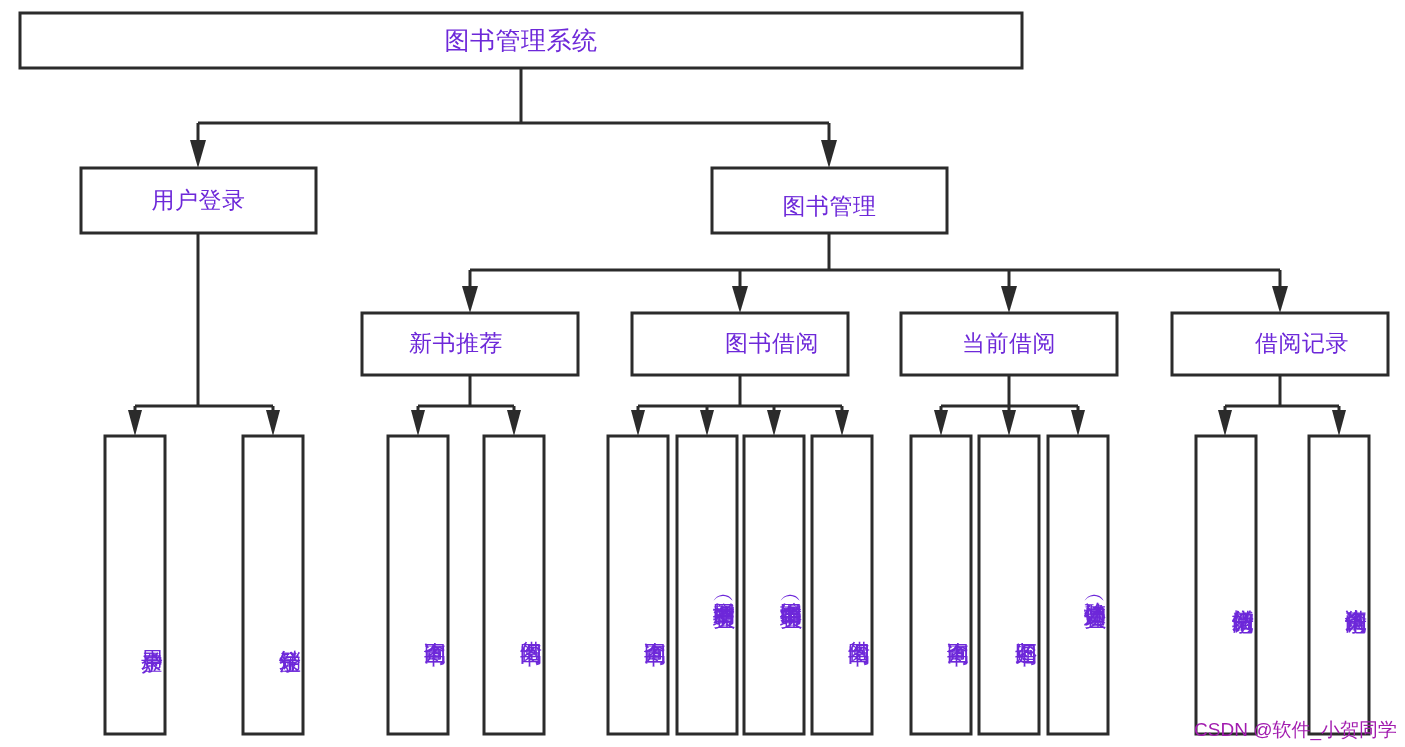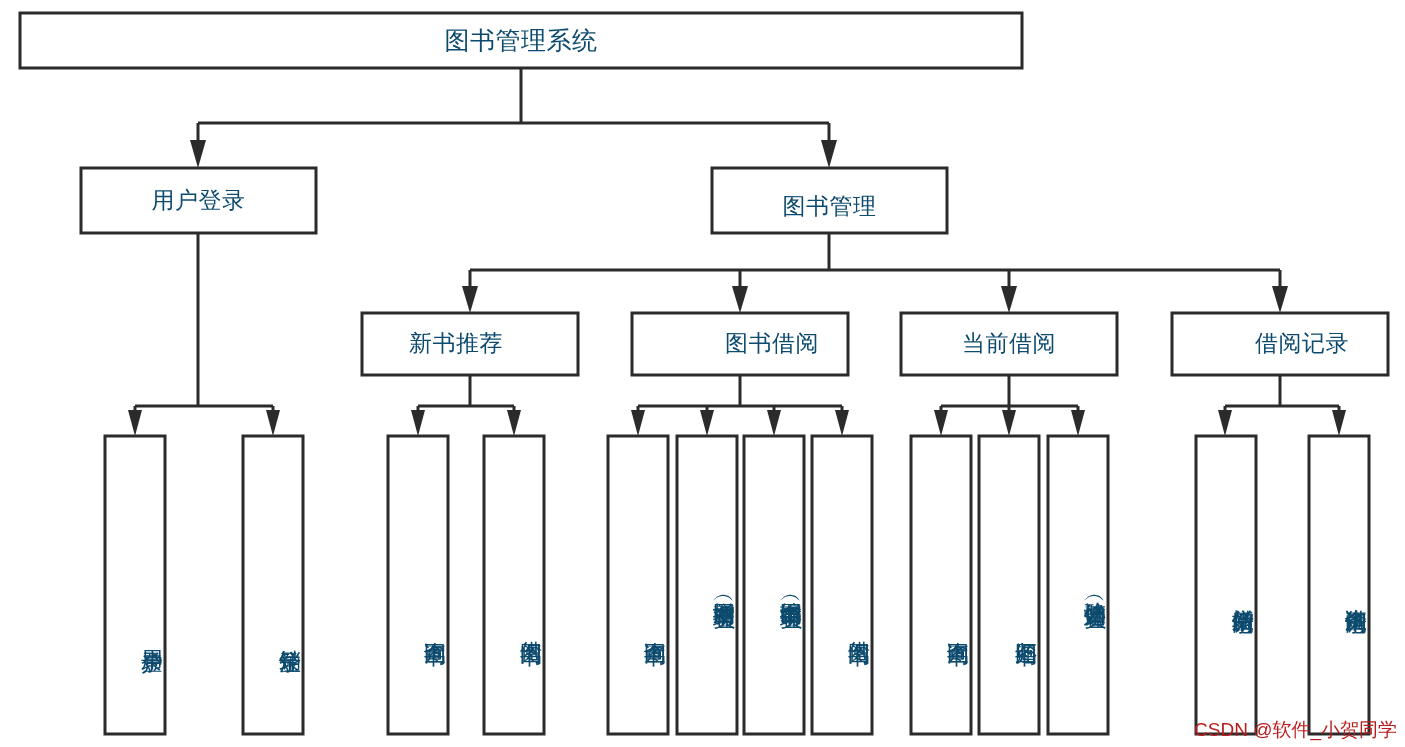--- a/index.html
+++ b/index.html
@@ -39,21 +39,21 @@
   }
   .arrow-head {
     fill: #2b2b2b;
     stroke: none;
   }
   .node-label {
     position: absolute;
     display: flex;
     align-items: center;
     justify-content: center;
-    color: #0c4a6e;
+    color: #6d28d9;
     font-family: "Liberation Sans", "DejaVu Sans", sans-serif;
     font-size: 23px;
     line-height: 1.18;
     letter-spacing: 0.5px;
     white-space: nowrap;
     pointer-events: none;
     user-select: none;
   }
   .node-label.vertical {
     writing-mode: vertical-rl;
@@ -68,21 +68,21 @@
   .node-label.vertical.tall {
     align-items: flex-start;
     padding-top: 3px;
   }
   .watermark {
     position: absolute;
     right: 8px;
     bottom: 4px;
     font-family: "Liberation Sans", "DejaVu Sans", sans-serif;
     font-size: 19px;
-    color: #b91c1c;
+    color: #a21caf;
     white-space: nowrap;
     user-select: none;
     pointer-events: none;
   }
 </style>
 </head>
 <body>
 
 <div id="diagram-root">
 

